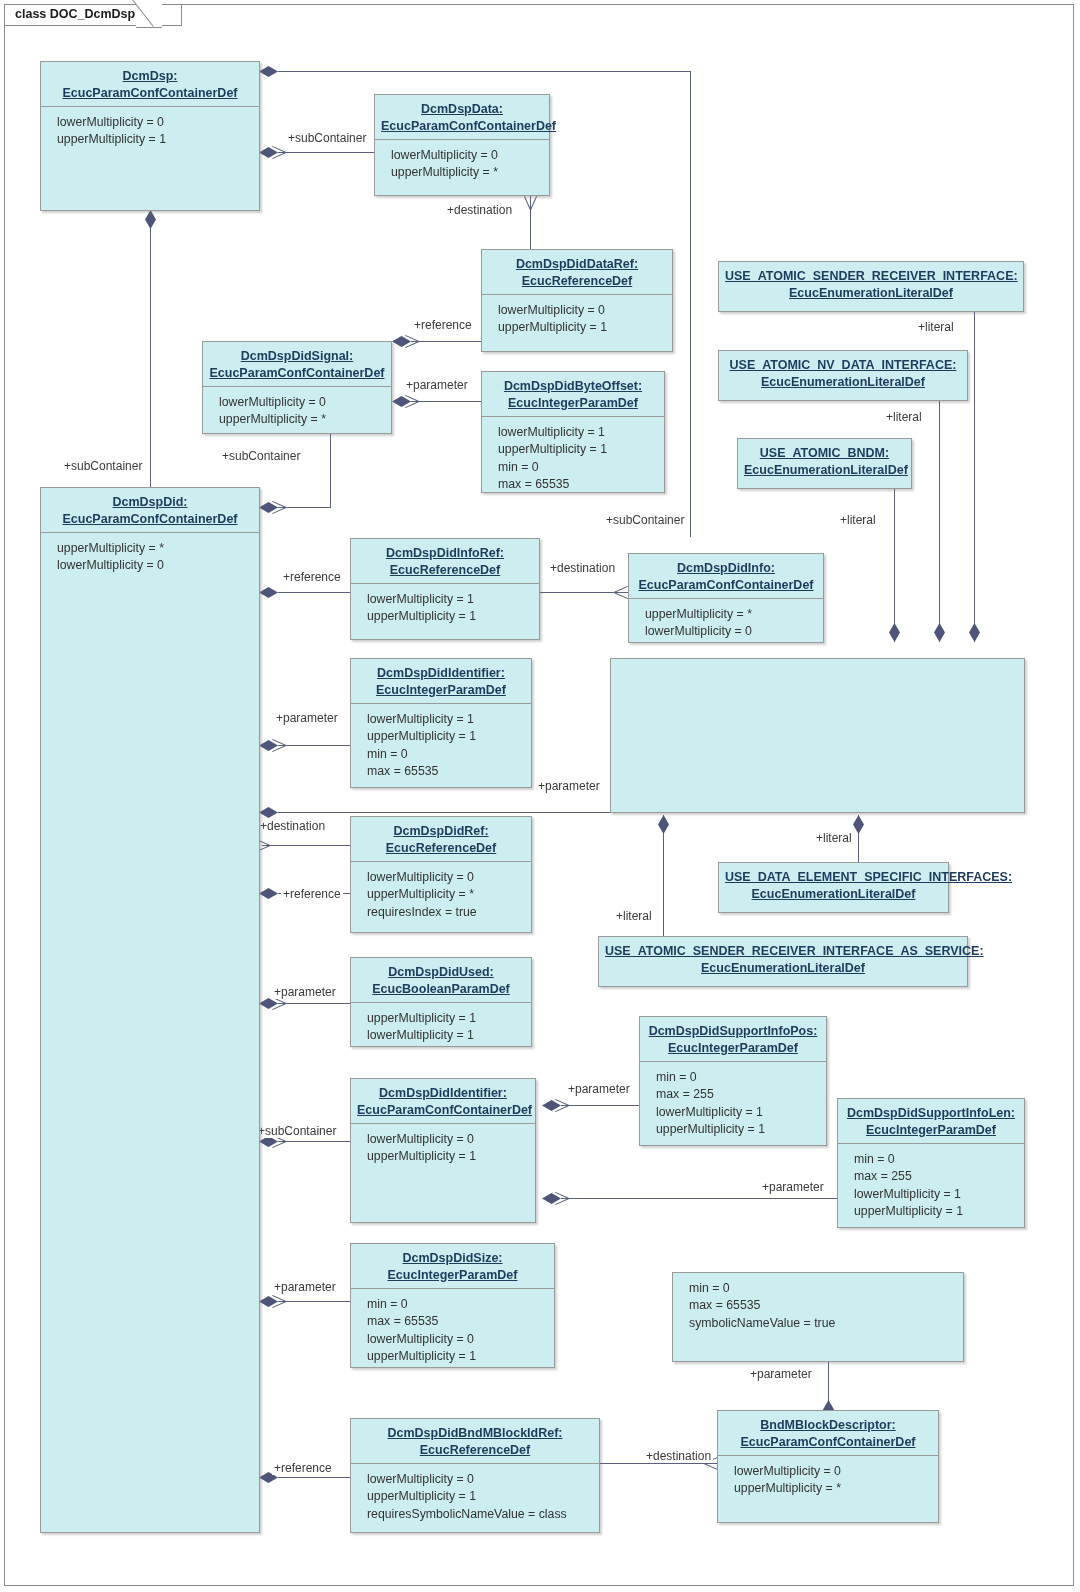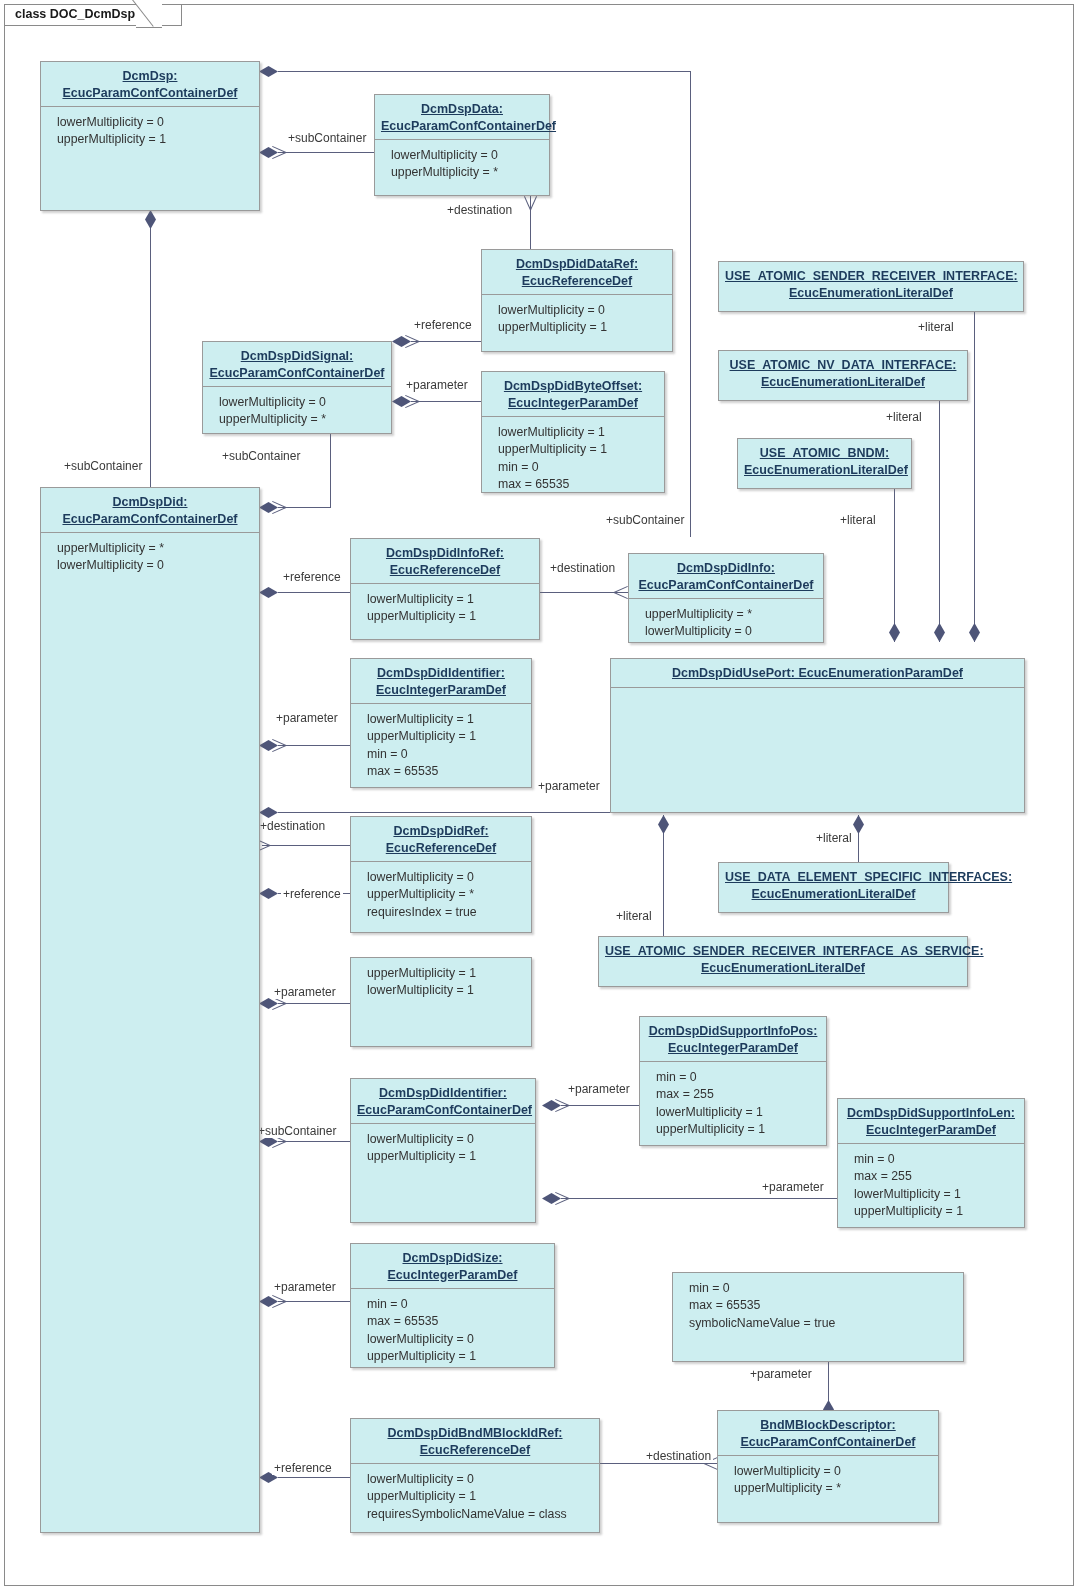--- a/index.html
+++ b/index.html
@@ -278,23 +278,20 @@
   </div>
 
   <div class="uml nobody" style="left:737px;top:438px;width:175px;height:51px;">
     <div class="hdr">
       <span>USE_ATOMIC_BNDM:</span><br>
       <span>EcucEnumerationLiteralDef</span>
     </div>
   </div>
 
   <div class="uml" style="left:610px;top:658px;width:415px;height:155px;">
-    <div class="hdr">
-      <span>DcmDspDidUsePort: EcucEnumerationParamDef</span>
-    </div>
   </div>
 
   <div class="uml" style="left:350px;top:658px;width:182px;height:130px;">
     <div class="hdr">
       <span>DcmDspDidIdentifier:</span><br>
       <span>EcucIntegerParamDef</span>
     </div>
     <div class="body">
       <div>lowerMultiplicity = 1</div>
       <div>upperMultiplicity = 1</div>
@@ -323,20 +320,24 @@
   </div>
 
   <div class="uml nobody" style="left:598px;top:936px;width:370px;height:51px;">
     <div class="hdr">
       <span>USE_ATOMIC_SENDER_RECEIVER_INTERFACE_AS_SERVICE:</span><br>
       <span>EcucEnumerationLiteralDef</span>
     </div>
   </div>
 
   <div class="uml" style="left:350px;top:957px;width:182px;height:90px;">
+    <div class="hdr">
+      <span>DcmDspDidUsed:</span><br>
+      <span>EcucBooleanParamDef</span>
+    </div>
     <div class="body">
       <div>upperMultiplicity = 1</div>
       <div>lowerMultiplicity = 1</div>
     </div>
   </div>
 
   <div class="uml" style="left:350px;top:1078px;width:186px;height:145px;">
     <div class="hdr">
       <span>DcmDspDidIdentifier:</span><br>
       <span>EcucParamConfContainerDef</span>

